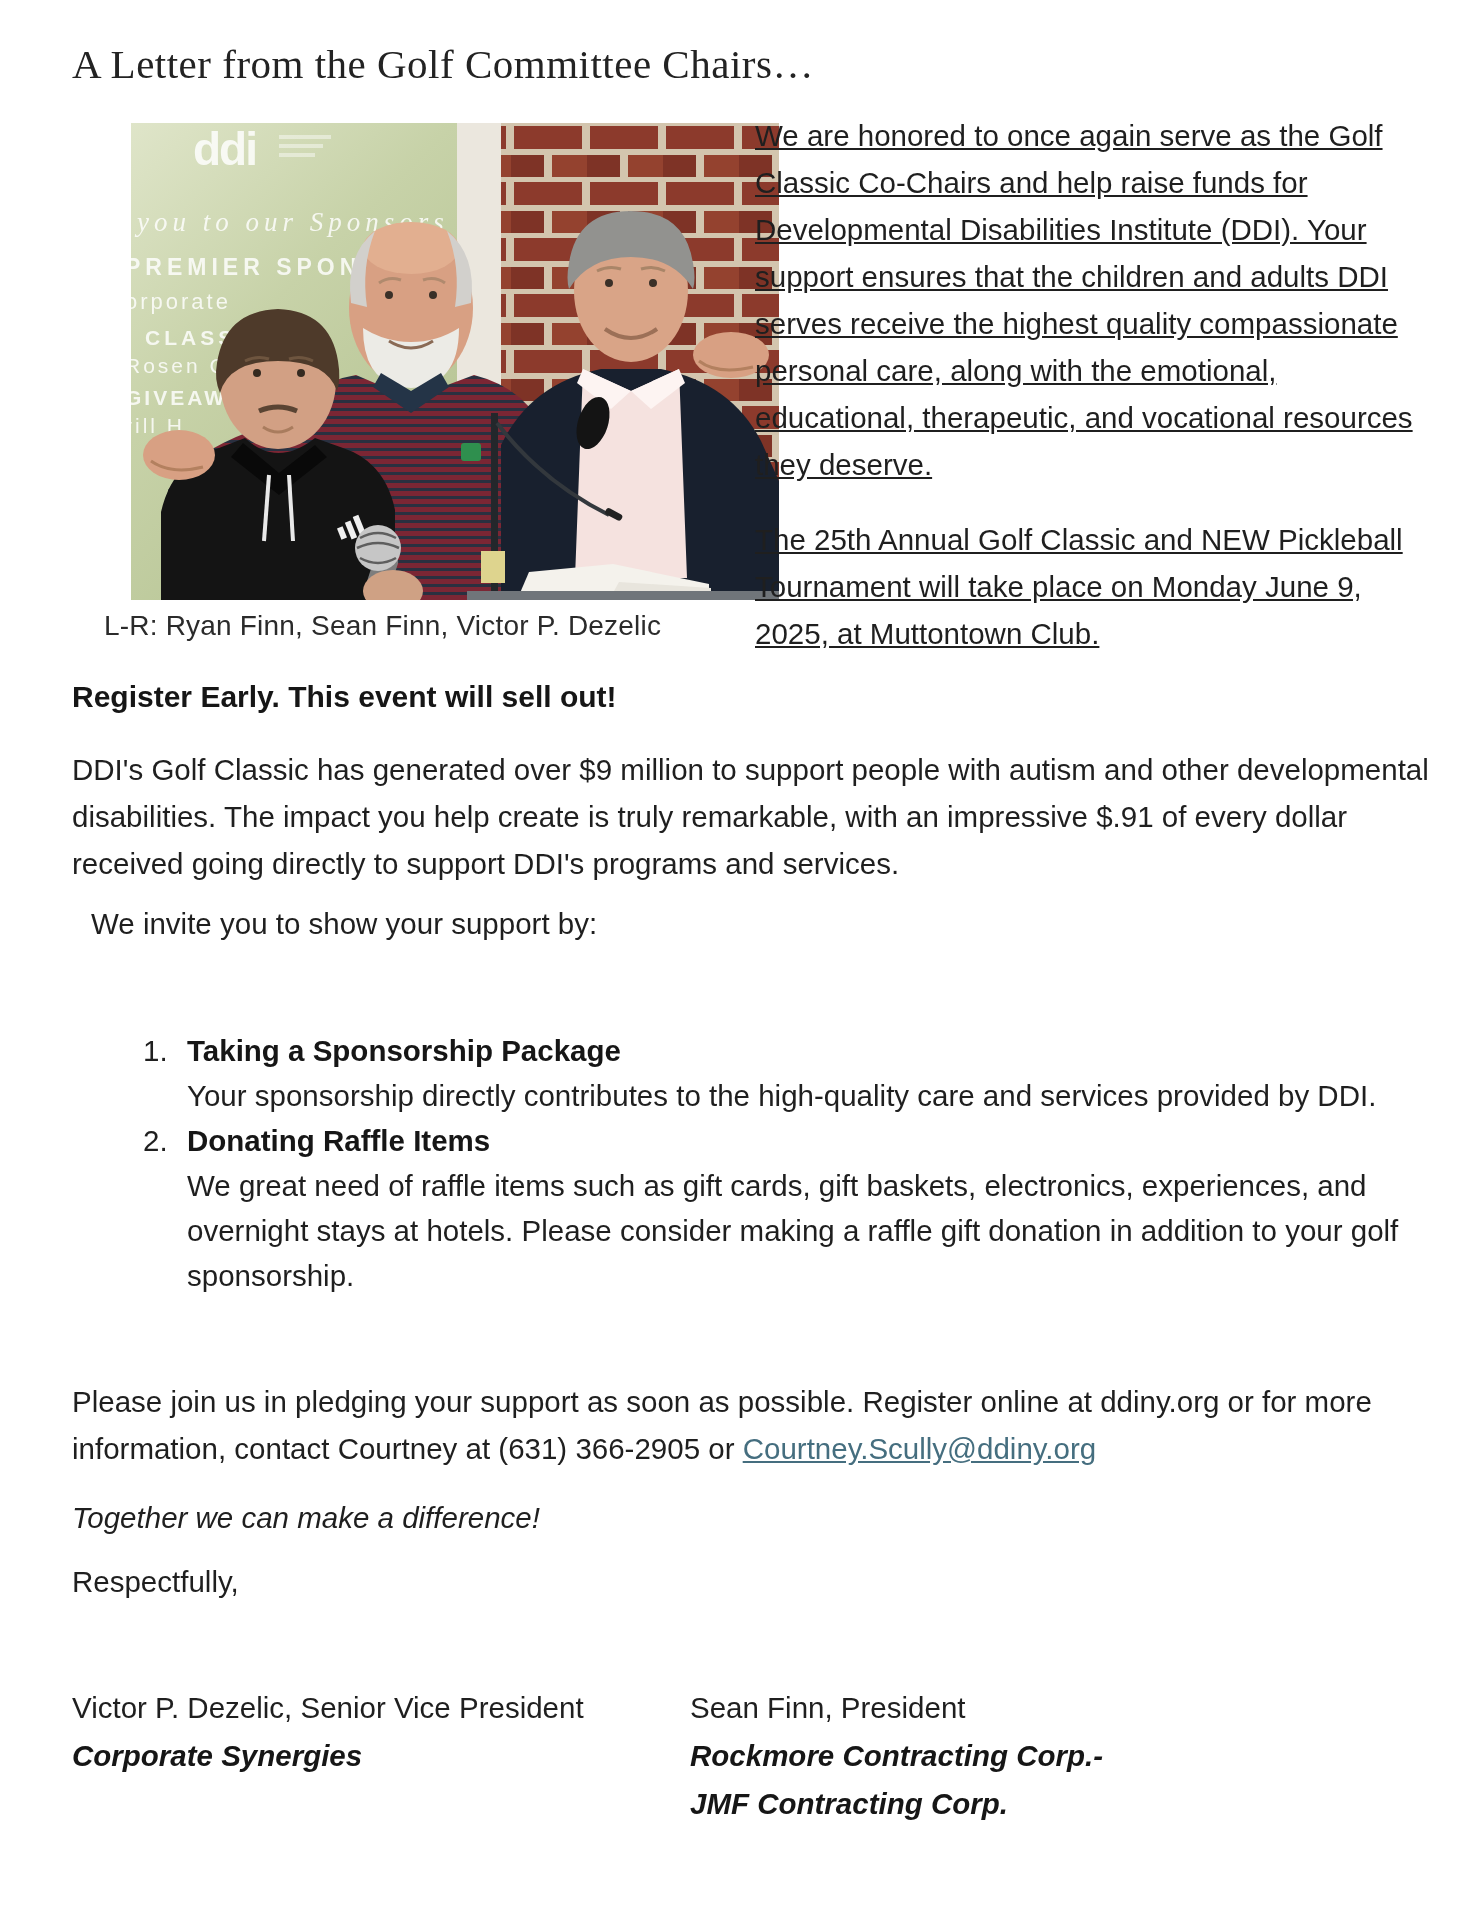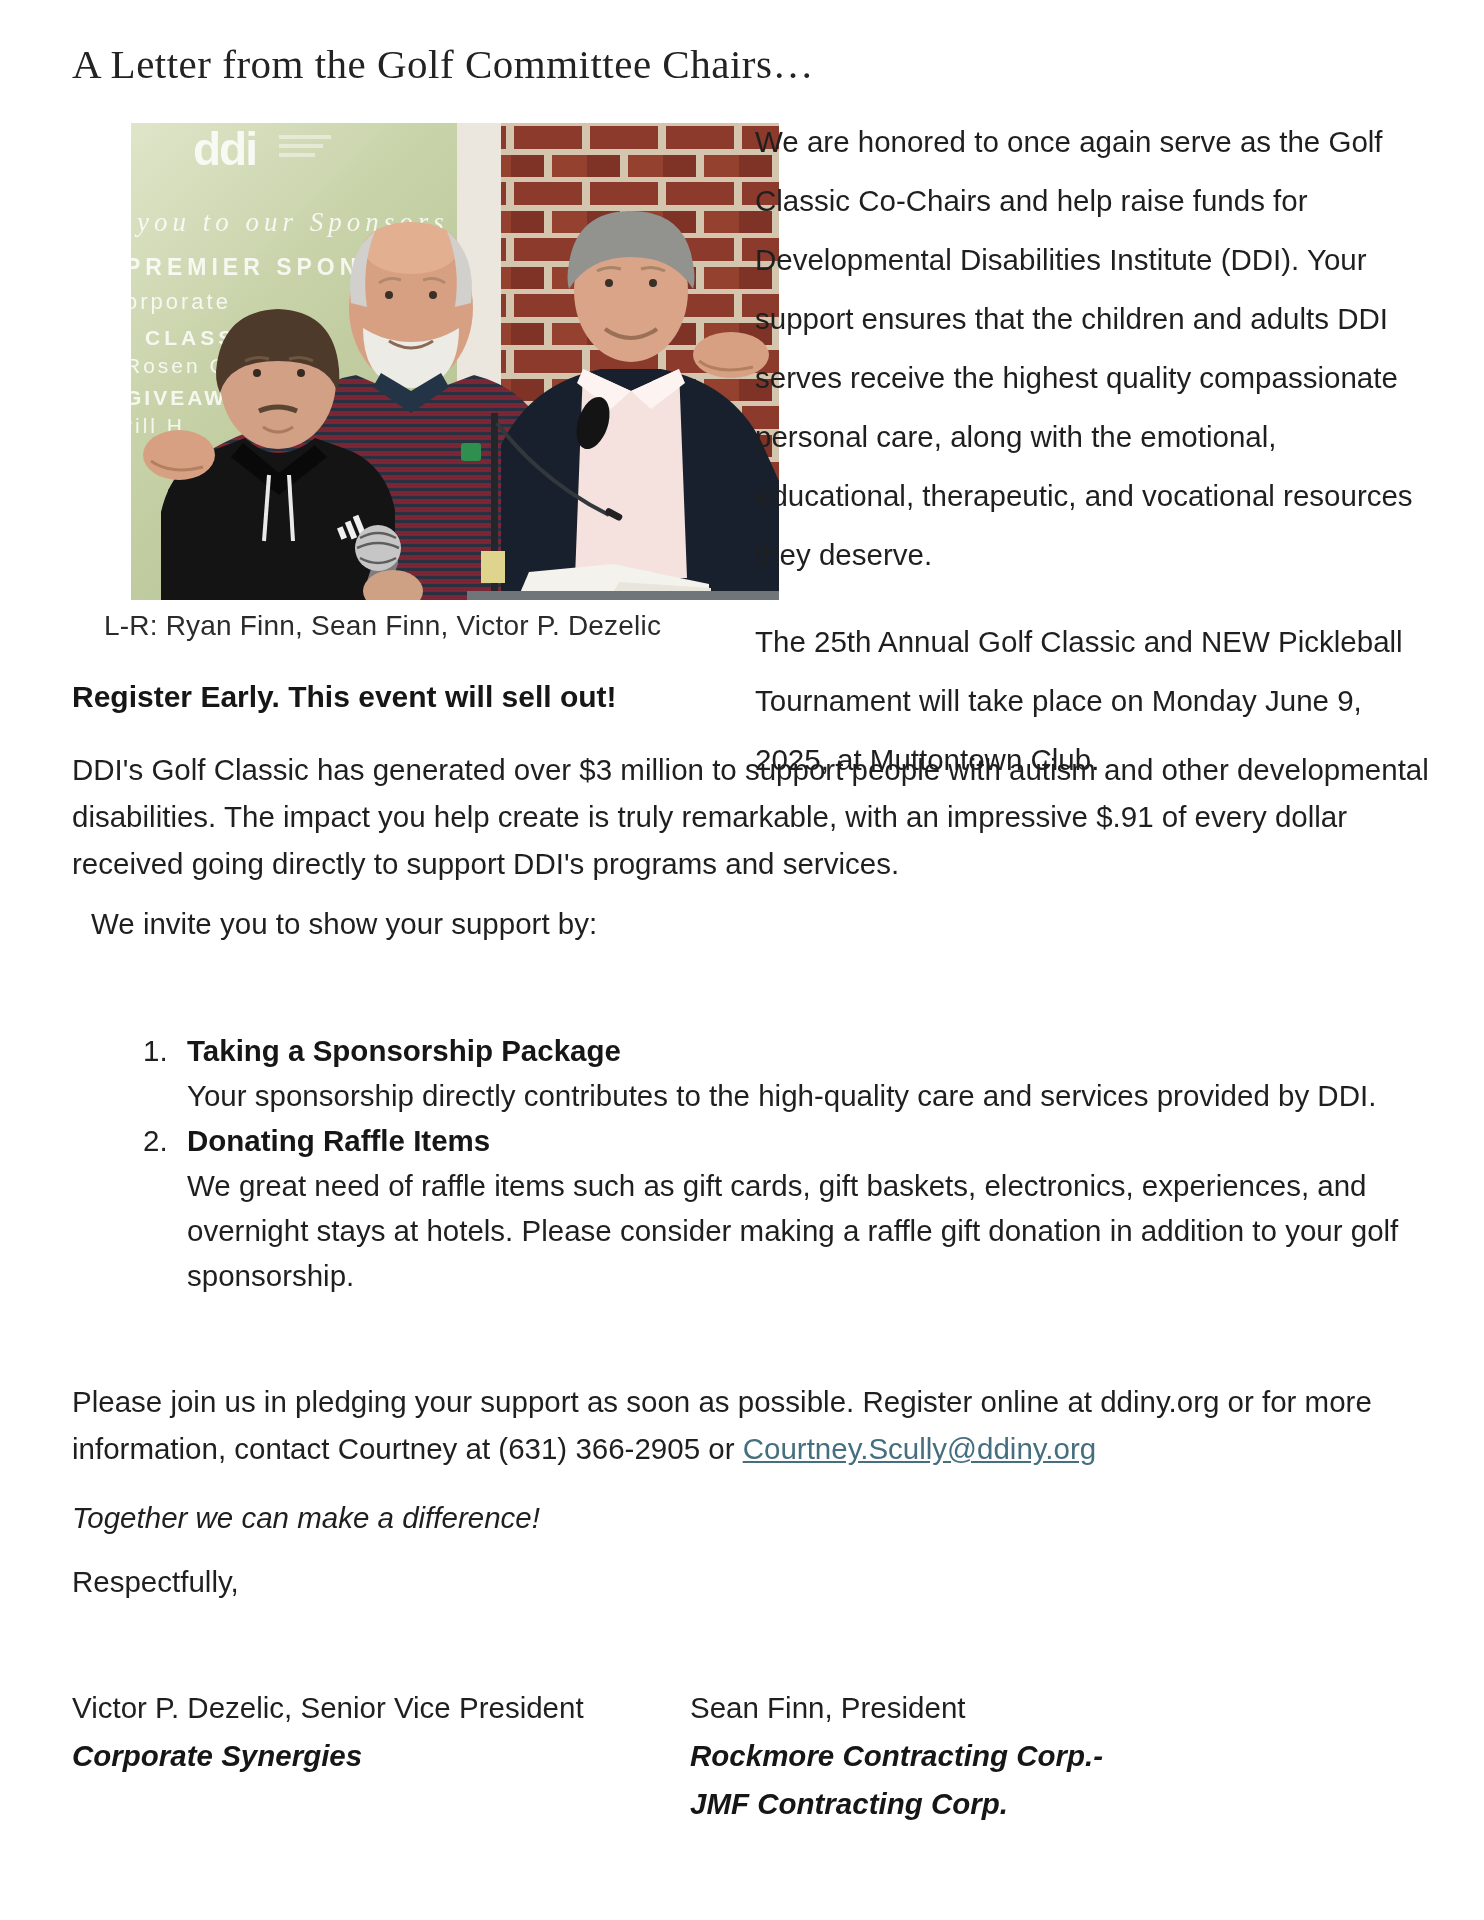--- a/index.html
+++ b/index.html
@@ -20,21 +20,21 @@
   }
   .photo{
     position:absolute;left:87px;top:123px;width:648px;height:477px;padding-left:44px;
   }
   .caption{
     position:absolute;left:104px;top:610px;
     font-size:28px;color:#2b2b2b;letter-spacing:0.2px;
   }
   .rightcol{
     position:absolute;left:755px;top:112px;width:688px;
-    font-size:29.5px;line-height:59px;color:#1f1f1f;
+    font-size:29.5px;line-height:47px;color:#1f1f1f;text-decoration:underline;
   }
   .rightcol p{margin:0 0 28px 0;}
   .bold-head{
     position:absolute;left:72px;top:680px;
     font-size:30px;font-weight:700;color:#161616;
   }
   .para{
     position:absolute;left:72px;
     font-size:29.5px;line-height:47px;color:#1f1f1f;
   }
@@ -180,21 +180,21 @@
 
   <div class="caption">L-R:  Ryan Finn, Sean Finn, Victor P. Dezelic</div>
 
   <div class="rightcol">
     <p>We are honored to once again serve as the Golf Classic Co-Chairs and help raise funds for Developmental Disabilities Institute (DDI). Your support ensures that the children and adults DDI serves receive the highest quality compassionate personal care, along with the emotional, educational, therapeutic, and vocational resources they deserve.</p>
     <p>The 25th Annual Golf Classic and NEW Pickleball Tournament will take place on Monday June 9, 2025, at Muttontown Club.</p>
   </div>
 
   <div class="bold-head">Register Early. This event will sell out!</div>
 
-  <div class="para impact">DDI's Golf Classic has generated over $3 million to support people with autism and other developmental disabilities. The impact you help create is truly remarkable, with an impressive $.91 of every dollar received going directly to support DDI's programs and services.</div>
+  <div class="para impact">DDI's Golf Classic has generated over $9 million to support people with autism and other developmental disabilities. The impact you help create is truly remarkable, with an impressive $.91 of every dollar received going directly to support DDI's programs and services.</div>
 
   <div class="para invite">We invite you to show your support by:</div>
 
   <div class="list">
     <div class="list-item">
       <div class="list-num">1.</div>
       <div class="list-body">
         <div class="list-title">Taking a Sponsorship Package</div>
         <div>Your sponsorship directly contributes to the high-quality care and services provided by DDI.</div>
       </div>

